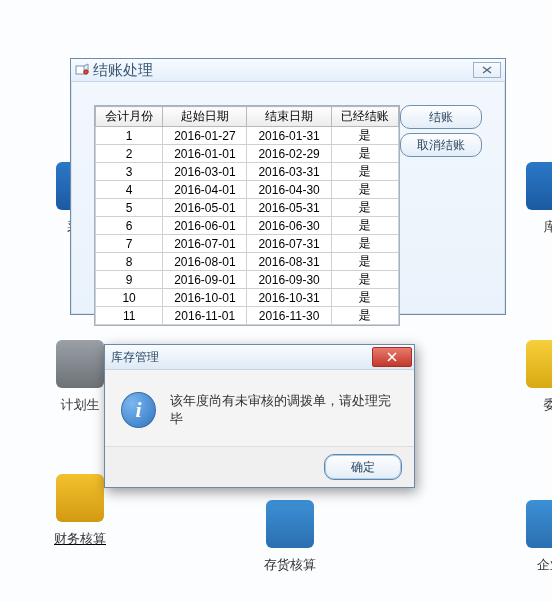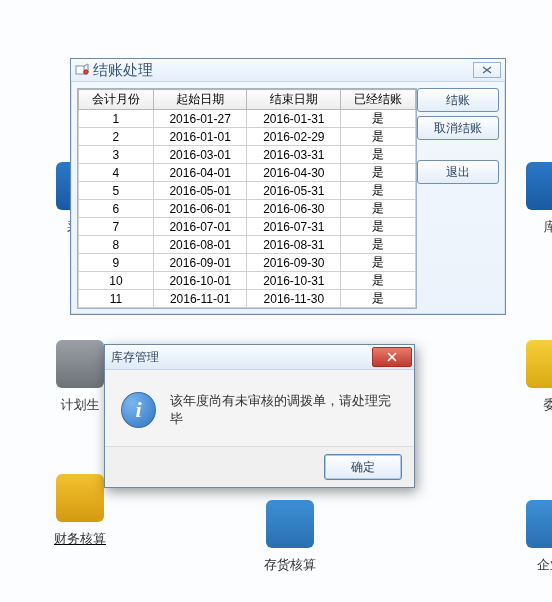--- a/index.html
+++ b/index.html
@@ -56,21 +56,21 @@
   .titlebar .spacer { flex: 1; }
   .closebox {
     width: 26px; height: 14px;
     border: 1px solid #9cb2c8;
     display: flex; align-items: center; justify-content: center;
     background: linear-gradient(#f8fbfe, #e6eef7);
     font-size: 10px; color: #4d6a86;
   }
   .win-body {
     display: flex;
-    padding: 6px;
+    padding: 23px;
     height: calc(100% - 34px);
   }
   .grid-wrap {
     flex: 1;
     border: 1px solid #9fb4c9;
     background: #fff;
     overflow: hidden;
   }
   table.grid {
     border-collapse: collapse;
@@ -98,21 +98,21 @@
   .btn-col {
     width: 82px;
     display: flex;
     flex-direction: column;
     gap: 4px;
   }
   .btn, .dlg-btn {
     height: 22px;
     border: 1px solid #6f90b0;
     background: linear-gradient(#fefeff, #e3edf8);
-    border-radius: 3px;
+    border-radius: 10px;
     font-size: 12px;
     color: #2a4560;
     display: flex;
     align-items: center;
     justify-content: center;
     cursor: pointer;
   }
   .btn-gap { height: 12px; }
 
   
@@ -315,21 +315,20 @@
               <td>2016-12-31</td>
               <td>否</td>
             </tr>
           </tbody>
       </table>
     </div>
     <div class="btn-col">
       <div class="btn">结账</div>
       <div class="btn">取消结账</div>
       <div class="btn-gap"></div>
-      <div class="btn">退出</div>
     </div>
   </div>
 </div>
 
 <div class="dialog">
   <div class="dlg-title">
     <span>库存管理</span>
     <span class="spacer"></span>
     <span class="dlg-close">
       <svg width="12" height="10" viewBox="0 0 12 10">

